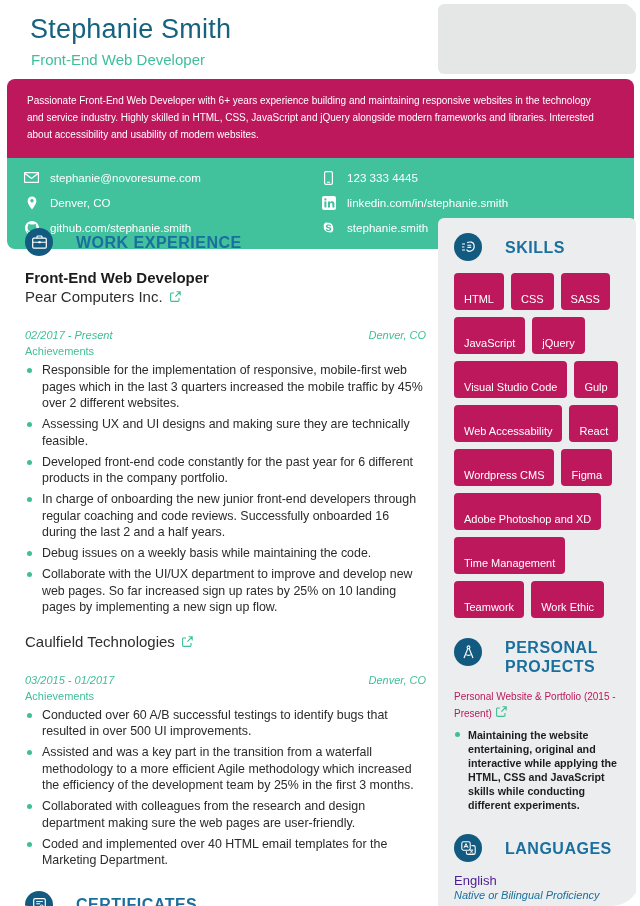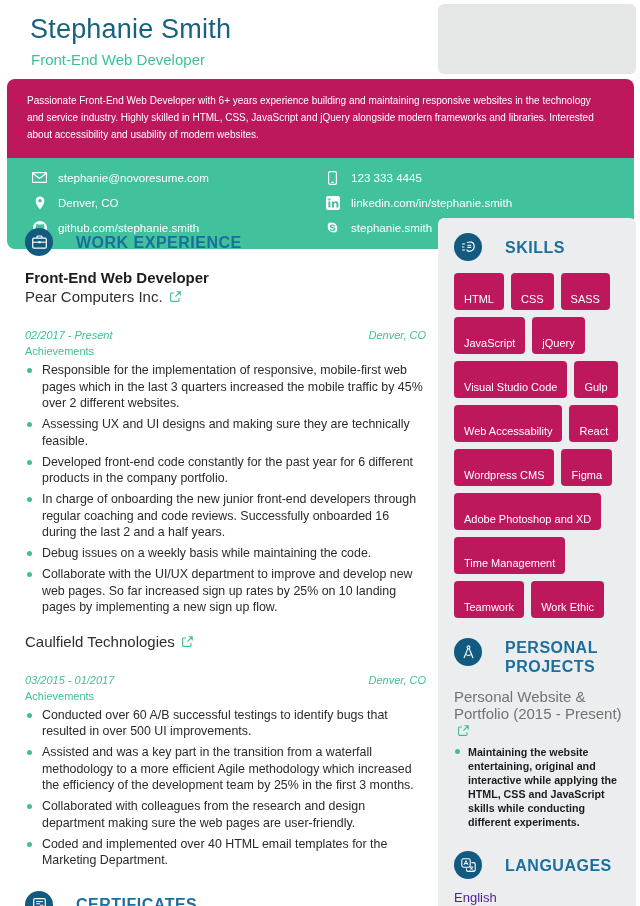--- a/index.html
+++ b/index.html
@@ -1,28 +1,28 @@
 <!DOCTYPE html>
 <html><head>
 <meta charset="utf-8">
 <style>
   * { margin:0; padding:0; box-sizing:border-box; }
   html,body { background:#ffffff; }
   body { font-family:"Liberation Sans", sans-serif; }
-  .page { position:relative; width:640px; height:906px; background:#fff; overflow:hidden; }
+  .page { position:relative; width:640px; height:906px; background:#fff; overflow:hidden;border-radius:28px; }
 
   
   .name { position:absolute; left:30px; top:14px; font-size:27px; color:#16627f; letter-spacing:0.2px; }
   .role { position:absolute; left:31px; top:51px; font-size:15px; color:#3fbf99; }
   .photo { position:absolute; left:438px; top:4px; width:198px; height:70px; background:#e5e7e7; border-radius:6px; }
 
   
   .hero { position:absolute; left:7px; top:79px; width:627px; border-radius:8px; overflow:hidden; }
   .summary { background:#be185d; color:#fff; font-size:10px; line-height:17px; padding:13px 26px 15px 20px; }
-  .contact { background:#41c19c; display:grid; grid-template-columns:1fr 1fr; padding:12px 16px 14px 25px; row-gap:10px; color:#fff; font-size:11.6px; }
+  .contact { background:#41c19c; display:grid; grid-template-columns:1fr 1fr; padding:12px 16px 14px 17px; row-gap:10px; color:#fff; font-size:11.6px; }
   .c-item { display:flex; align-items:center; gap:11px; }
   .c-icn { width:15px; height:15px; display:flex; align-items:center; justify-content:center; flex:0 0 15px; }
 
   
   .left-col { position:absolute; left:25px; top:228px; width:401px; }
   .sidebar  { position:absolute; left:438px; top:218px; width:198px; height:852px; background:#ecedee; border-radius:6px; padding:15px 14px 12px 16px; }
 
   
   .sec { display:flex; align-items:center; gap:23px; }
   .sec.top { align-items:flex-start; }
@@ -43,21 +43,21 @@
   
   .certs { margin-top:22px; }
 
   
   .tags { display:flex; flex-wrap:wrap; gap:7px; margin-top:12px; }
   .tag { background:#be185d; color:#fff; font-size:11px; padding:20px 10px 5px; border-radius:4px; white-space:nowrap; }
 
   
   .projects { margin-top:20px; }
   .proj { margin-top:12px; }
-  .proj-name { font-size:15px; color:#737373; line-height:17px; }
+  .proj-name { font-size:10px; color:#be185d; line-height:17px; }
   .proj-name .lnk { margin-left:4px; }
   .p-bullet { position:relative; padding-left:14px; font-size:10.7px; font-weight:bold; line-height:14px; color:#1d1d1d; margin-top:6px; }
   .p-bullet::before { content:""; position:absolute; left:1px; top:4px; width:5px; height:5px; border-radius:50%; background:#3fbf99; }
 
   
   .langs { margin-top:22px; }
   .lang { margin-top:11px; }
   .lang-name { font-size:13px; color:#4c1d95; }
   .lang-level { font-size:11px; font-style:italic; color:#1a6f9e; margin-top:1px; }
 

